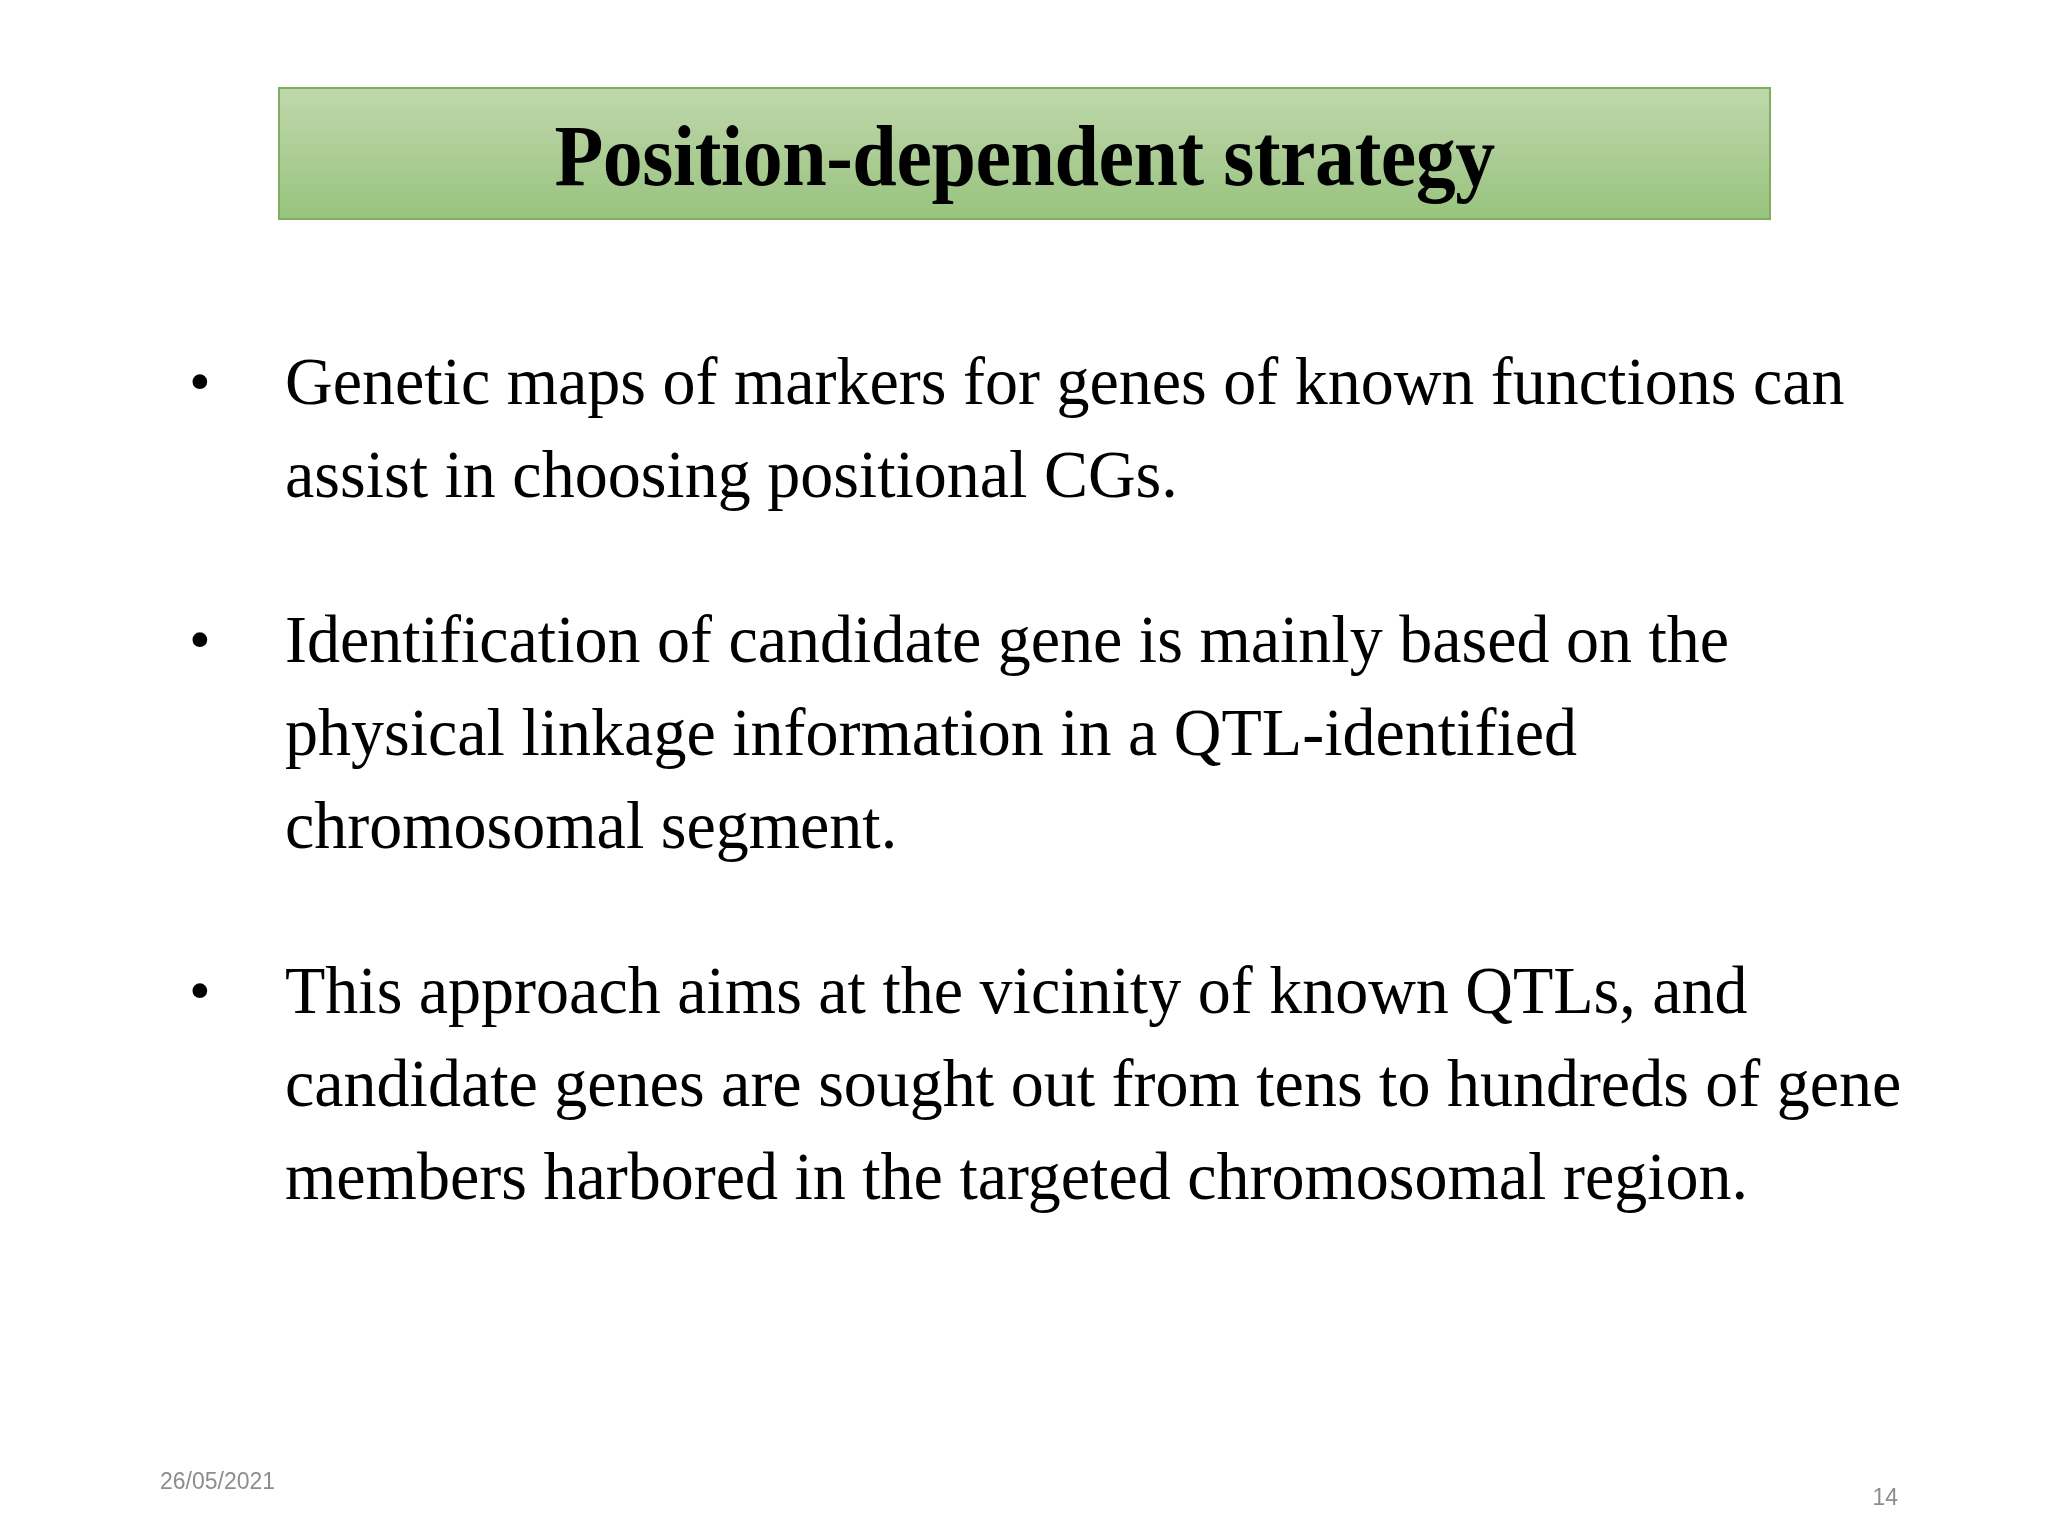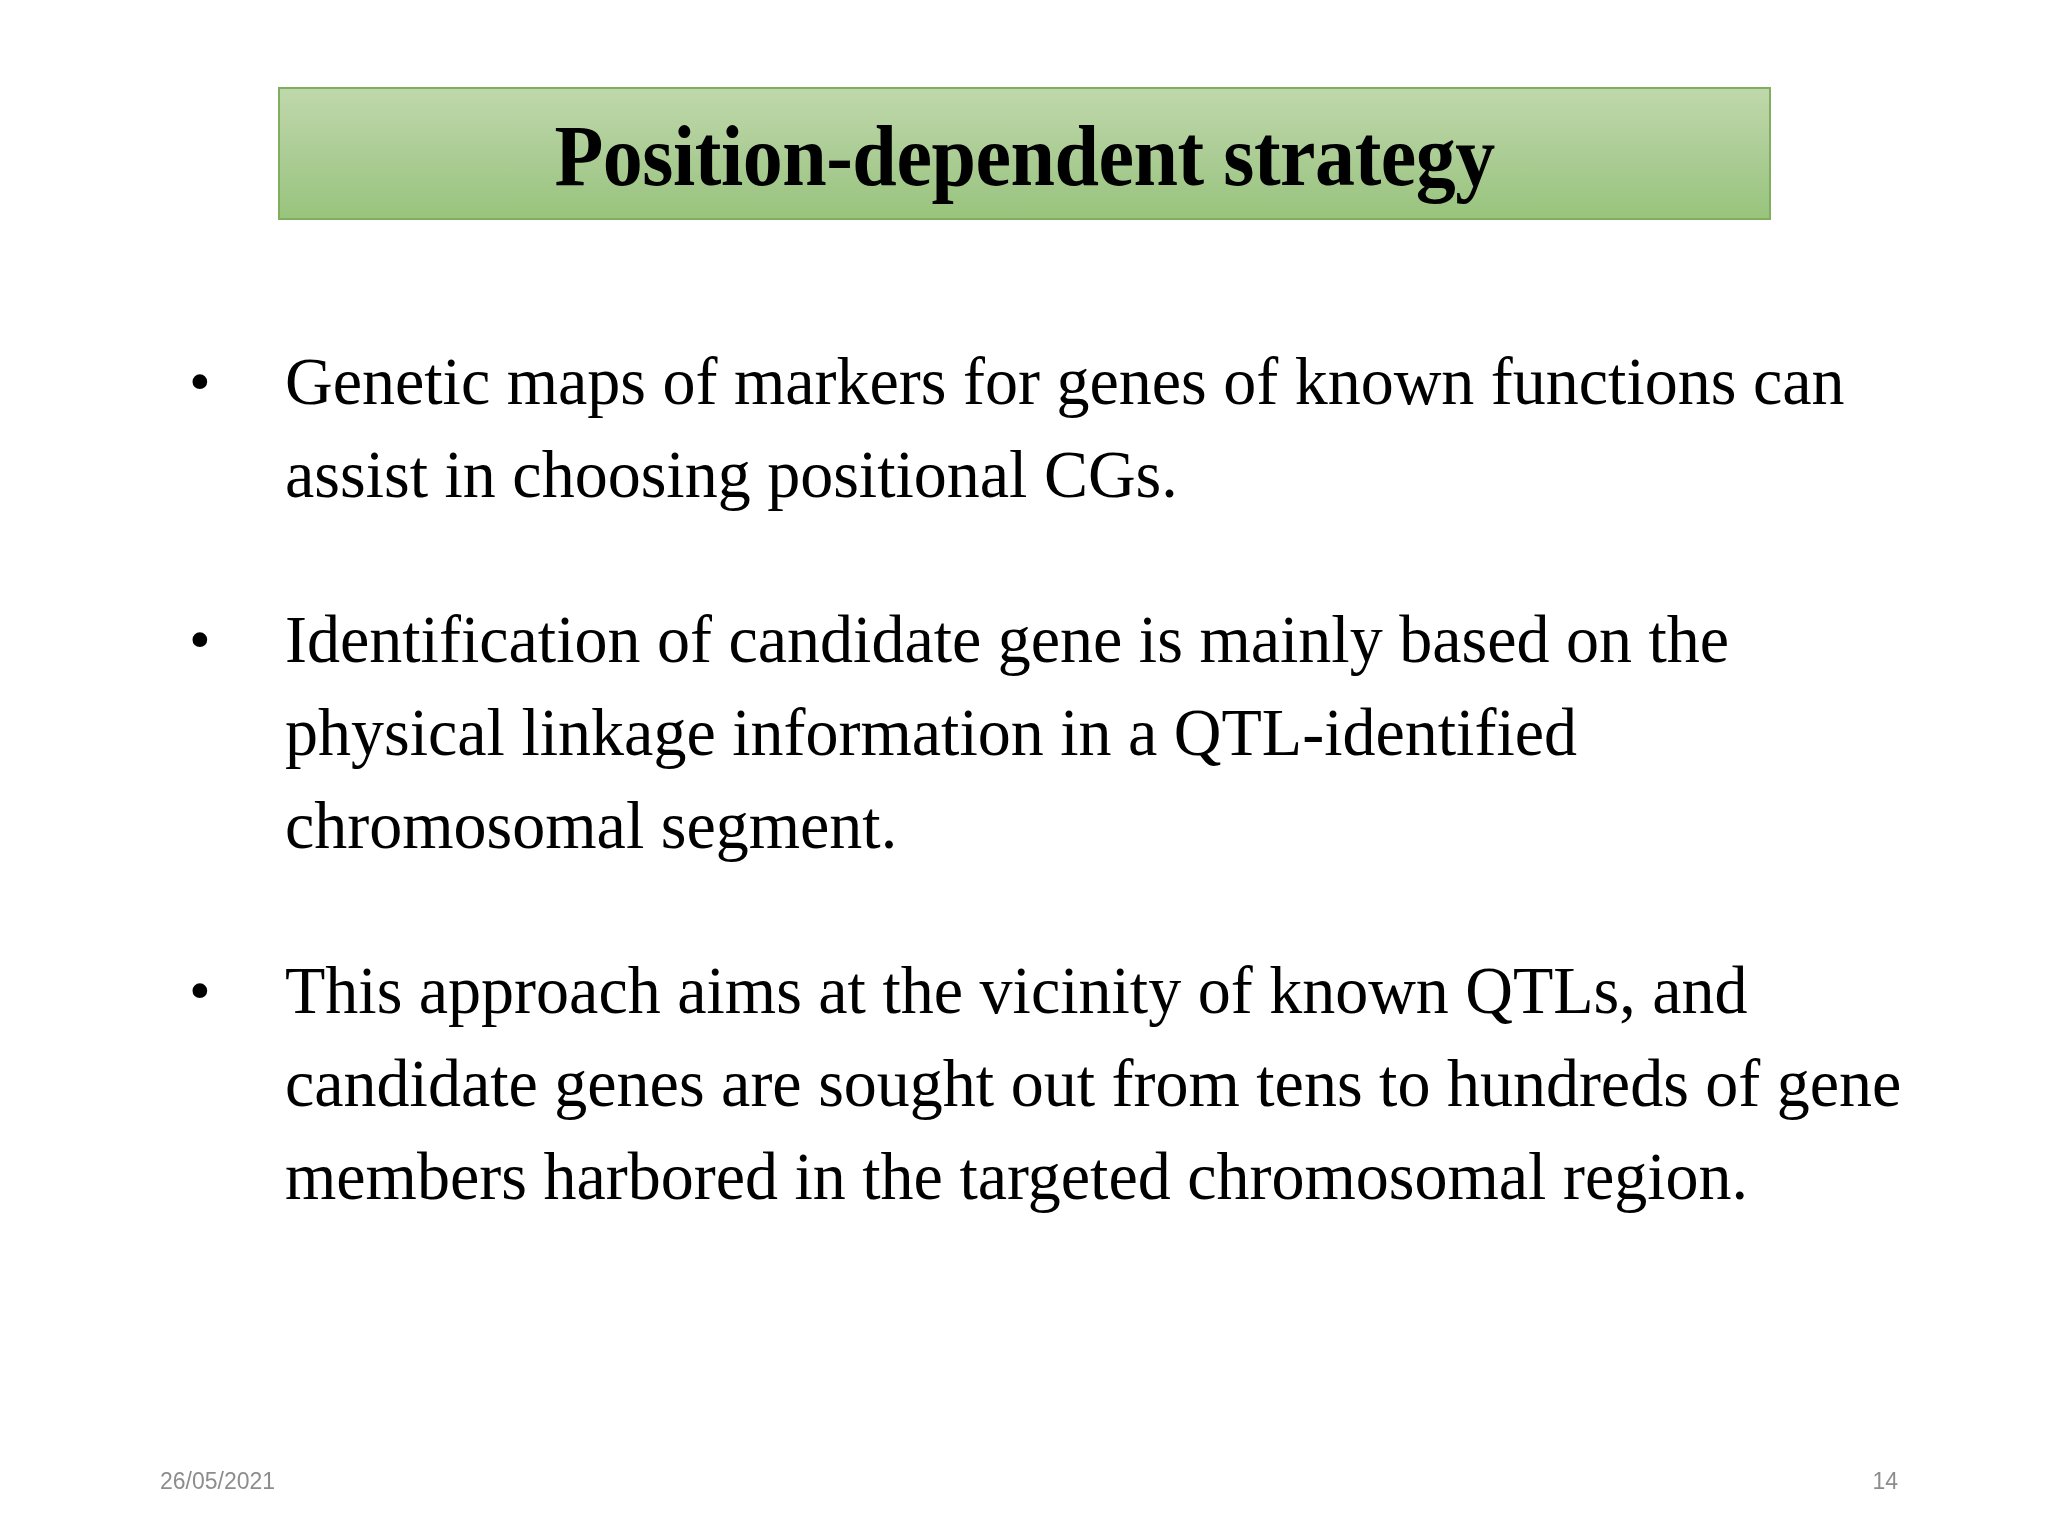--- a/index.html
+++ b/index.html
@@ -106,21 +106,21 @@
   .footer-center {
     position: absolute;
     left: 0;
     right: 0;
     top: 0;
     text-align: center;
   }
   .footer-page {
     position: absolute;
     right: 150px;
-    top: 0;
+    top: 16px;
     text-align: right;
   }
 </style>
 </head>
 <body>
 
 <div class="slide">
 
   <div class="title-banner">
     <div class="title-text">Position-dependent strategy</div>

